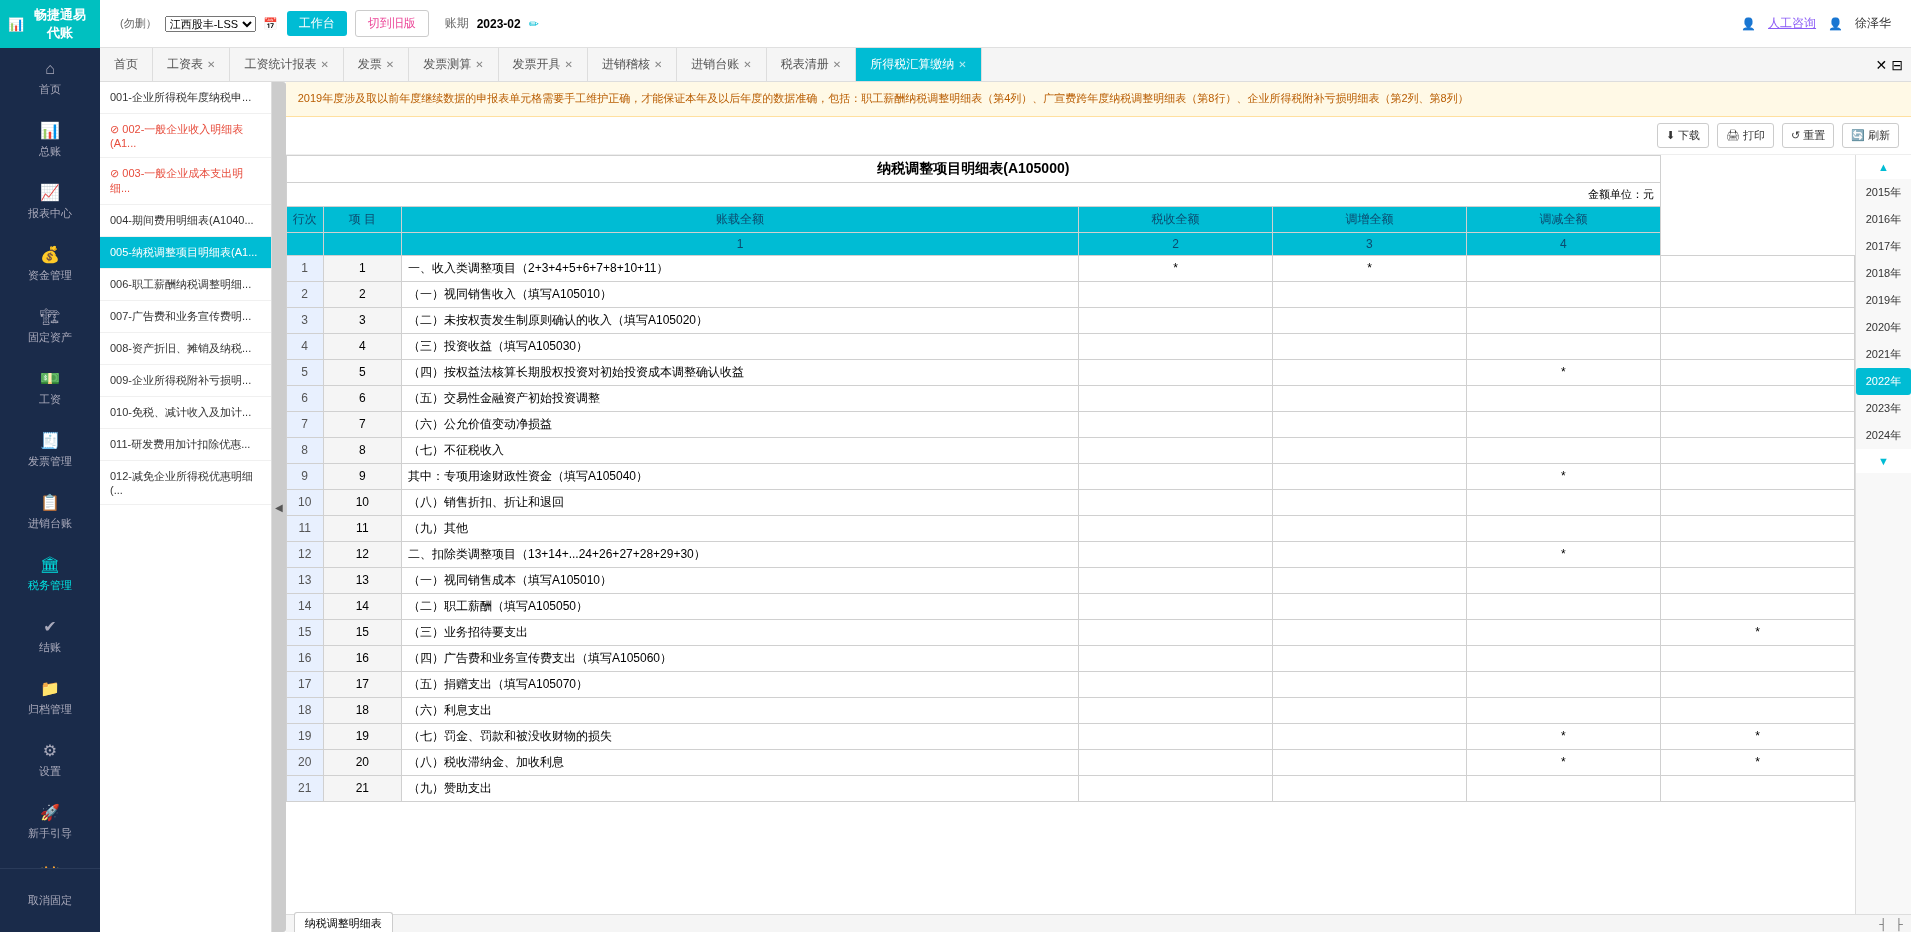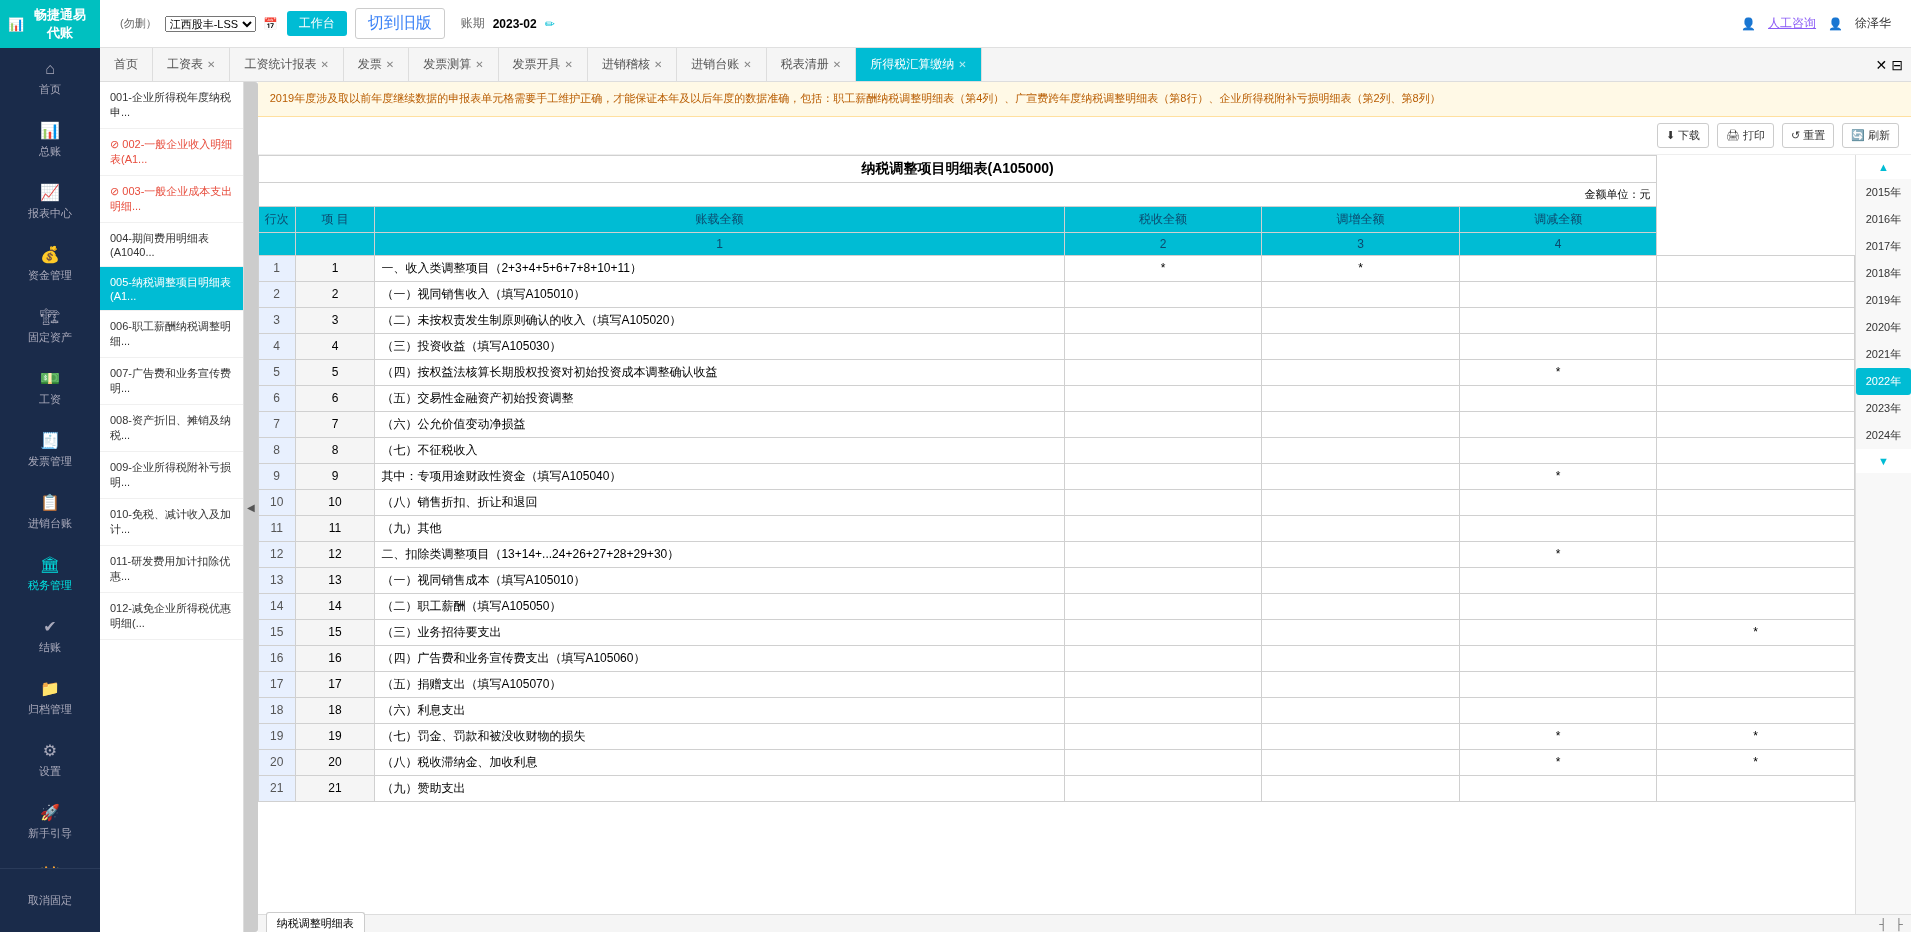--- a/index.html
+++ b/index.html
@@ -13,35 +13,35 @@
     .sidebar-item:hover, .sidebar-item.active { color: #00e0e0; }
     .sidebar-item .icon { font-size: 16px; }
     .sidebar-footer { padding: 24px; text-align: center; font-size: 11px; color: #aab; cursor: pointer; border-top: 1px solid #2a3b5a; }
 
     
     .main { flex: 1; display: flex; flex-direction: column; overflow: hidden; }
 
     
     .topbar { background: #fff; height: 48px; display: flex; align-items: center; padding: 0 20px; border-bottom: 1px solid #e0e0e0; gap: 8px; flex-shrink: 0; }
     .topbar-btn { background: #00bcd4; color: #fff; border: none; padding: 4px 12px; border-radius: 3px; cursor: pointer; font-size: 12px; }
-    .topbar-btn-outline { background: #fff; color: #3b82f6; border: 1px solid #ccc; padding: 4px 12px; border-radius: 3px; cursor: pointer; font-size: 16px; }
+    .topbar-btn-outline { background: #fff; color: #ec4899; border: 1px solid #ccc; padding: 4px 12px; border-radius: 3px; cursor: pointer; font-size: 12px; }
     .topbar-right { margin-left: auto; display: flex; align-items: center; gap: 12px; font-size: 12px; color: #333; }
 
     
     .tabs { background: #f5f5f5; display: flex; align-items: center; border-bottom: 1px solid #ddd; flex-shrink: 0; overflow-x: auto; }
     .tab { padding: 8px 14px; cursor: pointer; font-size: 12px; color: #555; white-space: nowrap; display: flex; align-items: center; gap: 4px; border-right: 1px solid #ddd; }
     .tab.active { background: #00bcd4; color: #fff; }
     .tab-close { font-size: 10px; opacity: 0.7; cursor: pointer; }
     .tabs-end { margin-left: auto; display: flex; align-items: center; gap: 4px; padding: 0 8px; }
 
     
     .content { flex: 1; display: flex; overflow: hidden; background: #fff; }
 
     
-    .left-panel { width: 144px; border-right: 1px solid #ddd; overflow-y: auto; flex-shrink: 0; }
+    .left-panel { width: 172px; border-right: 1px solid #ddd; overflow-y: auto; flex-shrink: 0; }
     .left-panel-item { padding: 8px 10px; font-size: 11px; color: #333; cursor: pointer; border-bottom: 1px solid #f0f0f0; }
     .left-panel-item.active { background: #00bcd4; color: #fff; }
     .left-panel-item.error { color: #e74c3c; }
 
     
     .main-content { flex: 1; display: flex; flex-direction: column; overflow: hidden; }
 
     
     .notice-bar { background: #fff9e6; border-bottom: 1px solid #ffe0a0; padding: 8px 12px; font-size: 11px; color: #b85c00; line-height: 1.6; }
 

